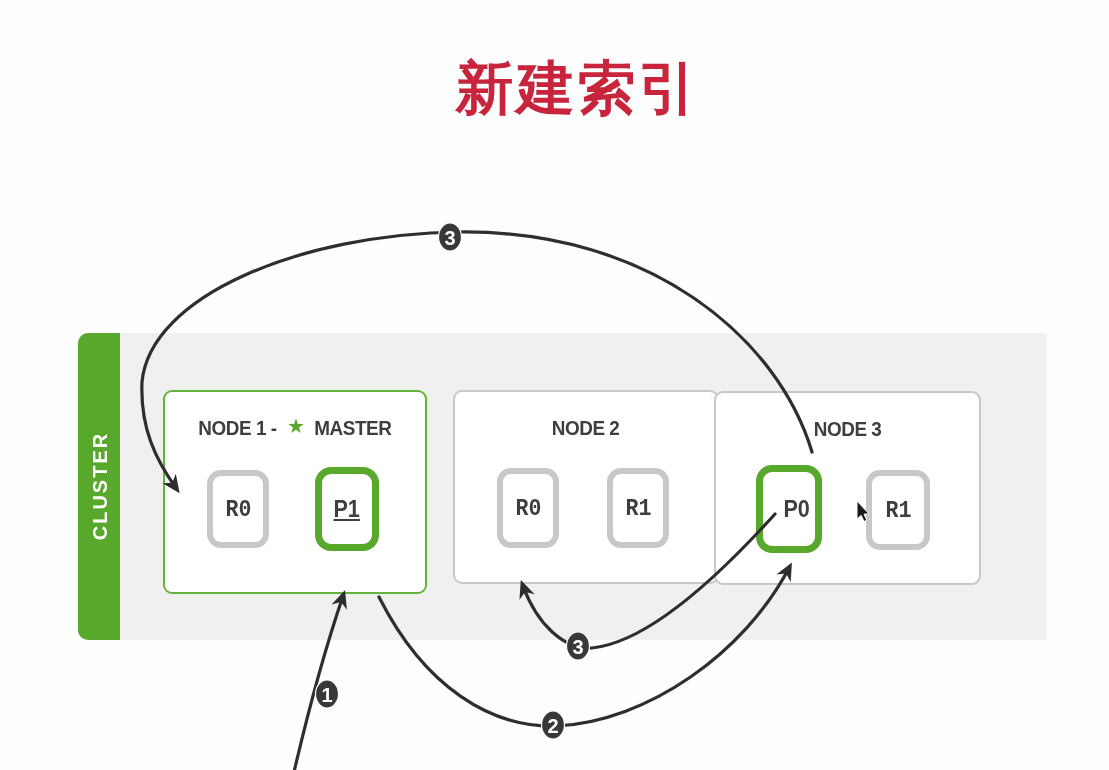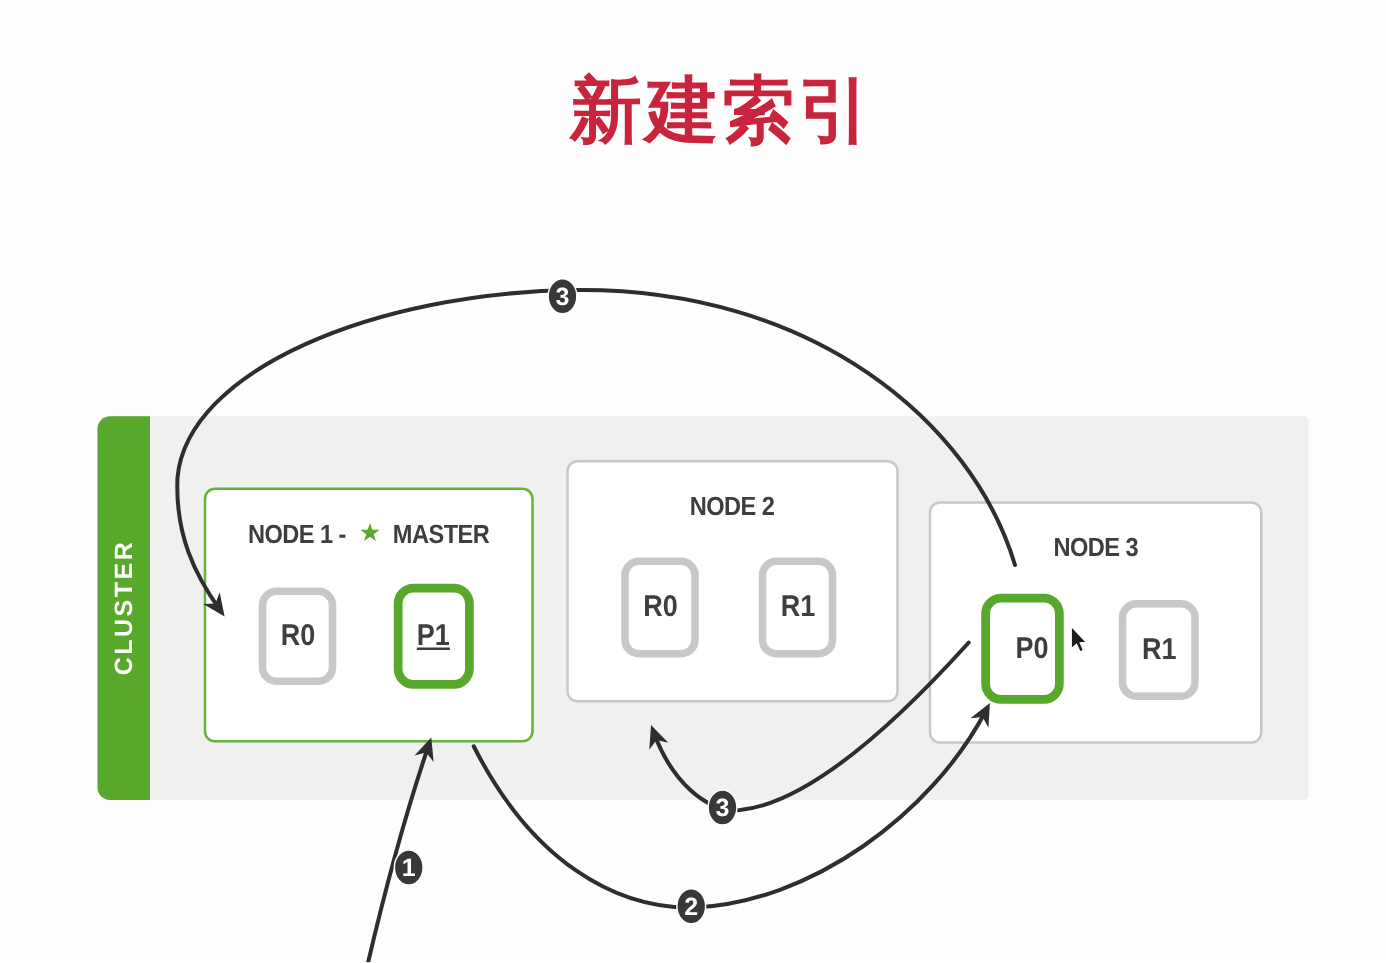--- a/index.html
+++ b/index.html
@@ -13,33 +13,33 @@
   .band{position:absolute;left:78px;top:333px;width:969px;height:307px;
     background:#F0F0EE;border-radius:10px 4px 4px 10px;}
   .band-bar{position:absolute;left:0;top:0;width:42px;height:307px;background:#58A82B;
     border-radius:10px 0 0 10px;}
   .band-label{position:absolute;left:-132px;top:132px;width:307px;height:42px;
     display:flex;align-items:center;justify-content:center;
     transform:rotate(-90deg);color:#fff;font-weight:bold;font-size:20px;letter-spacing:2px;}
 
   .node{position:absolute;background:#fff;border-radius:9px;}
   .node1{left:163px;top:390px;width:260px;height:200px;border:2.5px solid #64B33A;}
-  .node2{left:453px;top:368px;width:262px;height:190px;border:2.5px solid #C8C8C6;}
-  .node3{left:743px;top:391px;width:263px;height:190px;border:2.5px solid #C8C8C6;margin-top:10px;}
+  .node2{left:453px;top:390px;width:262px;height:190px;border:2.5px solid #C8C8C6;}
+  .node3{left:714px;top:391px;width:263px;height:190px;border:2.5px solid #C8C8C6;}
 
   .node-title{position:absolute;left:0;right:0;top:24px;display:flex;justify-content:center;
     align-items:flex-start;gap:6px;font-size:21px;font-weight:bold;color:#3E3E3E;letter-spacing:-0.5px;}
   .node-title .cond{display:inline-block;transform:scaleX(0.9);}
   .star{color:#58A82B;font-size:20px;line-height:1;
     font-family:"DejaVu Sans","Liberation Sans",sans-serif;}
 
   .shard{position:absolute;background:#fff;display:flex;align-items:center;justify-content:center;
     box-sizing:border-box;font-weight:bold;color:#3E3E3E;font-size:24px;}
   .shard span{display:inline-block;transform:scaleX(0.9);}
-  .replica{border:6px solid #C8C8C6;border-radius:14px;}
+  .replica{border:6px solid #C8C8C6;border-radius:14px;font-family:Liberation Mono, monospace;}
   .primary{border:7px solid #58A82B;border-radius:16px;}
 
   .s-n1-r0{left:42px;top:78px;width:62px;height:78px;}
   .s-n1-p1{left:150px;top:75px;width:64px;height:84px;text-decoration:underline;}
   .s-n2-r0{left:42px;top:76px;width:62px;height:80px;}
   .s-n2-r1{left:152px;top:76px;width:62px;height:80px;}
   .s-n3-p0{left:40px;top:72px;width:66px;height:88px;padding-left:16px;}
   .s-n3-r1{left:150px;top:77px;width:64px;height:80px;}
 
   .overlay{position:absolute;left:0;top:0;pointer-events:none;}

